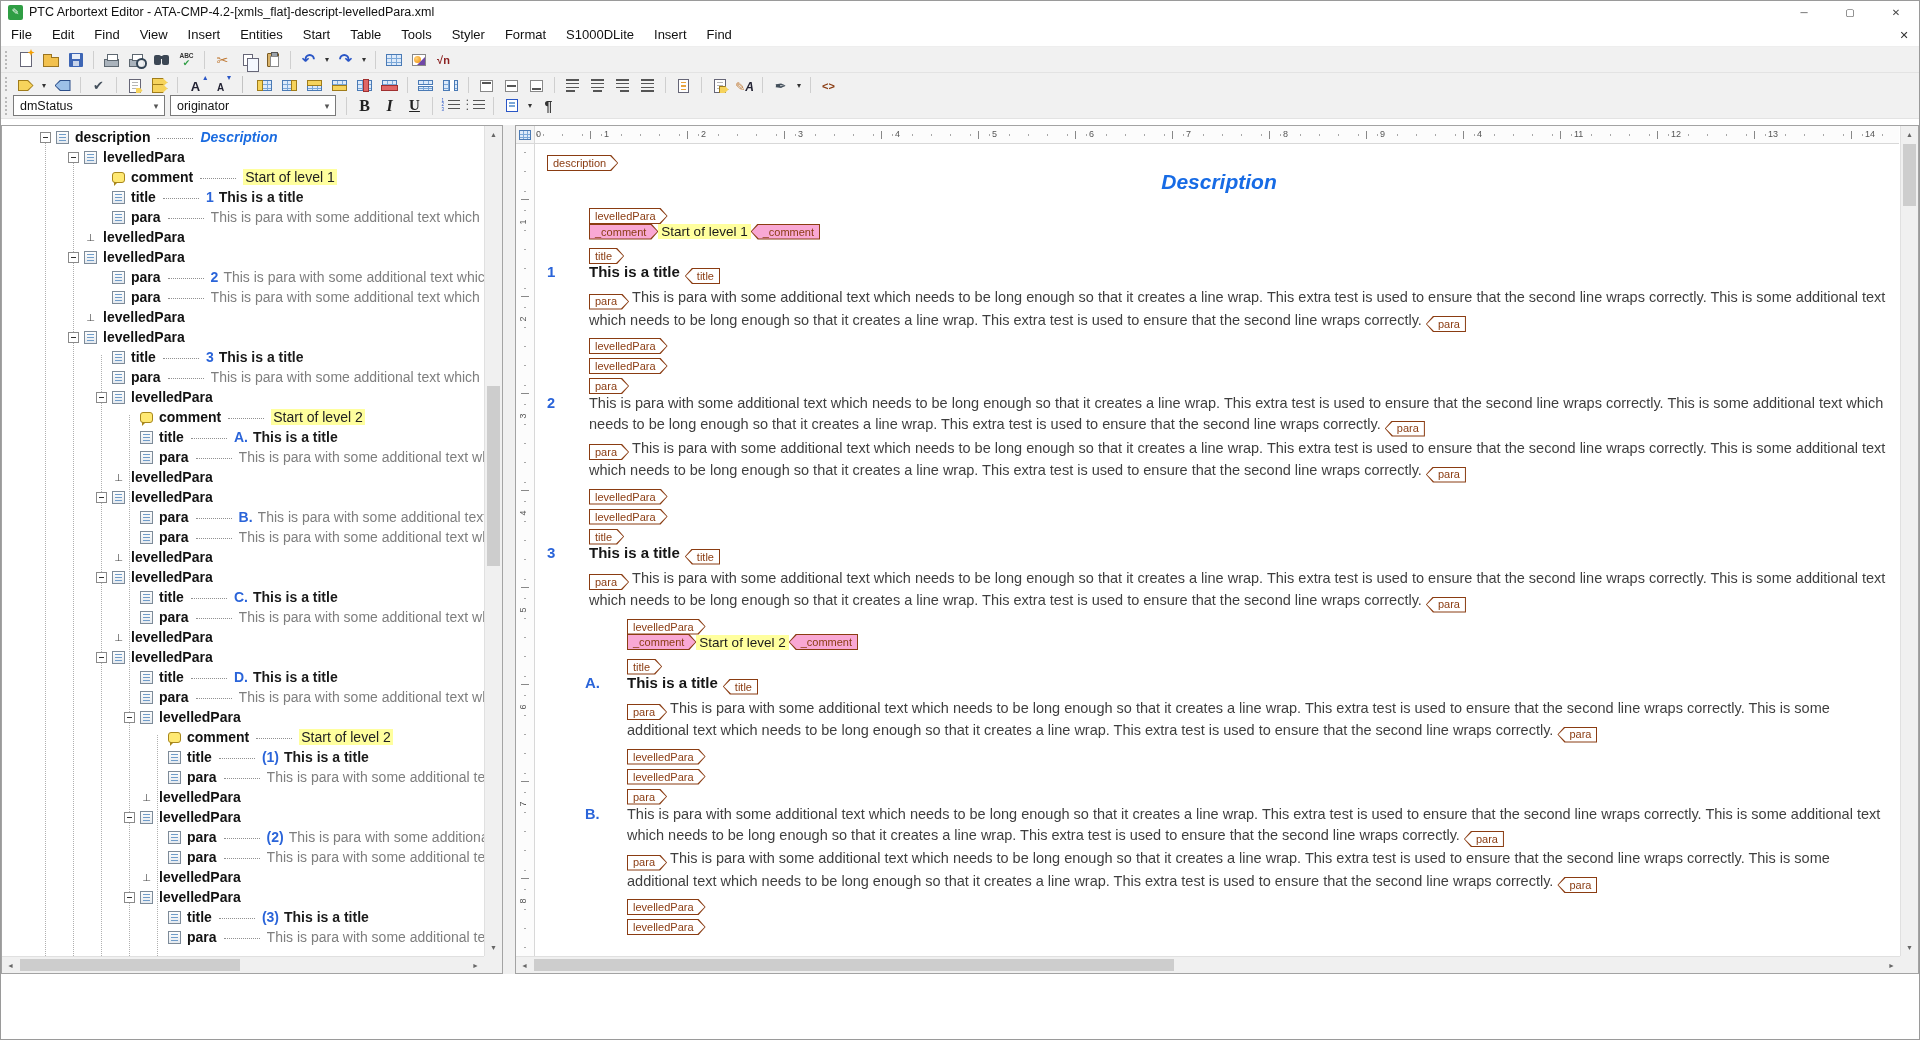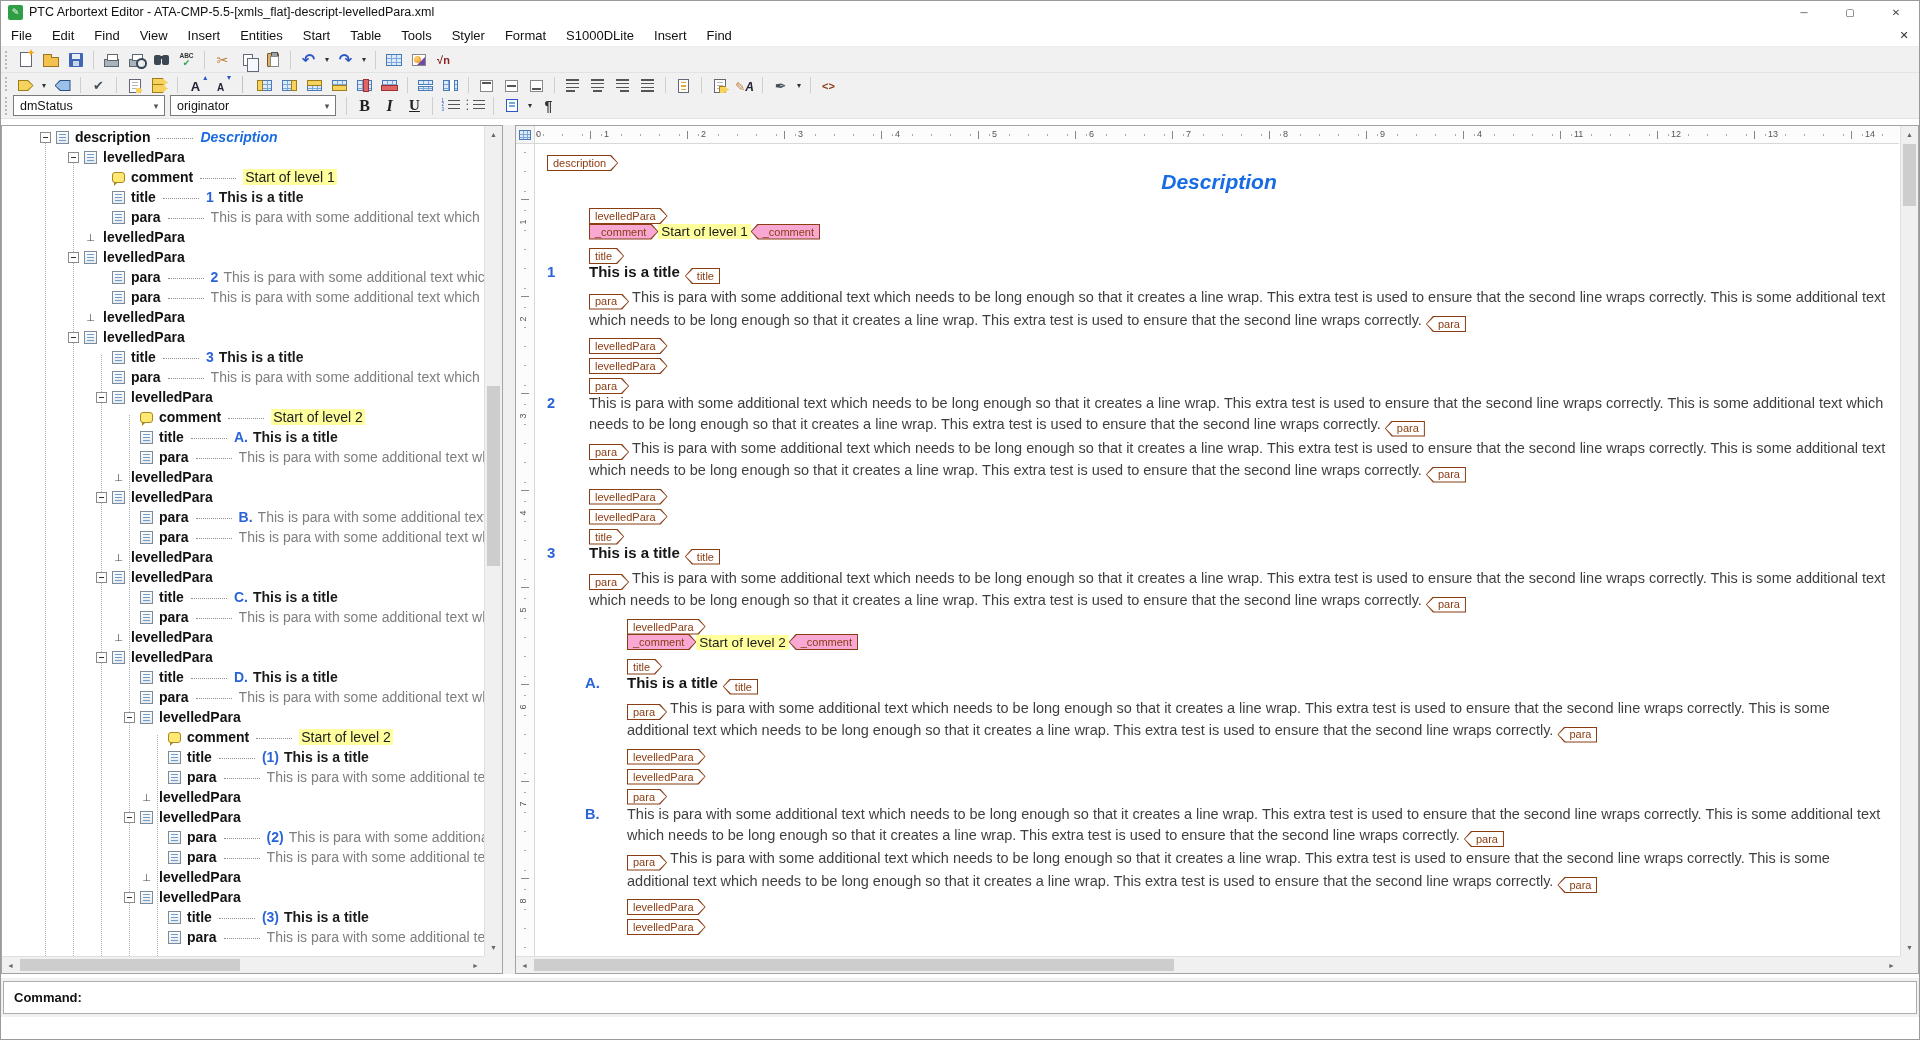--- a/index.html
+++ b/index.html
@@ -7,21 +7,21 @@
   .win{position:relative;width:1920px;height:1040px;background:#fff;border:1px solid #9a9a9a}
 
   
   .titlebar{position:absolute;left:0;top:0;right:0;height:22px;background:#fff;display:flex;align-items:center}
   .appicon{width:15px;height:15px;margin:0 6px 0 7px;background:#2f9e44;border-radius:2px;color:#fff;font-size:9px;display:flex;align-items:center;justify-content:center}
   .wtitle{font-size:12.5px;color:#111}
   .wbtns{position:absolute;right:0;top:0;display:flex;height:22px}
   .wbtn{width:46px;height:22px;display:flex;align-items:center;justify-content:center;font-size:10px;color:#444}
 
   
-  .menubar{position:absolute;left:0;top:22px;right:0;height:24px;background:#fff;display:flex;border-bottom:1px solid #eee}
+  .menubar{position:absolute;left:0;top:22px;right:0;height:24px;background:#fff;display:flex;align-items:center;border-bottom:1px solid #eee}
   .mitem{padding:0 10px;font-size:13px;color:#111;height:24px;display:flex;align-items:center}
   .menuclose{position:absolute;right:6px;top:3px;width:18px;height:18px;display:flex;align-items:center;justify-content:center;font-size:11px;color:#333}
 
   
   .tbrow{position:absolute;left:0;right:0;height:26px;background:#f1f1f1;display:flex;align-items:center;border-bottom:1px solid #e3e3e3;padding-left:2px}
   #tb1{top:46px}#tb2{top:72px}#tb3{top:92px}
   .tbtn{width:25px;height:22px;display:flex;align-items:center;justify-content:center;border-radius:2px;position:relative;flex:none}
   .tsep{width:1px;height:18px;background:#cfcfcf;margin:0 5px;flex:none}
   .tsep2{width:1px;height:20px;background:#c3c3c3;margin:0 9px;flex:none}
   .thandle{width:3px;height:18px;border-left:2px dotted #b9b9b9;margin:0 5px 0 2px;flex:none}
@@ -167,21 +167,21 @@
 </style>
 </head>
 <body>
 
 <div class="win">
 
   <div class="titlebar">
     <div class="appicon">
         <span>✎</span>
       </div>
-    <div class="wtitle">PTC Arbortext Editor - ATA-CMP-5.5-[xmls_flat]-descript-levelledPara.xml</div>
+    <div class="wtitle">PTC Arbortext Editor - ATA-CMP-4.2-[xmls_flat]-descript-levelledPara.xml</div>
     <div class="wbtns">
       <div class="wbtn">
           <span>─</span>
         </div>
       <div class="wbtn">
           <span>▢</span>
         </div>
       <div class="wbtn">
           <span>✕</span>
         </div>
@@ -846,20 +846,15 @@
       <div class="hscroll">
         <div class="sarrow" style="left:0">◄</div>
         <div class="thumbh" style="left:18px;width:640px"></div>
         <div class="sarrow" style="right:0">►</div>
       </div>
       <div class="scorner"></div>
     </div>
 
   </div>
 
-  <div class="cmdbar">
-    <div class="cmdbox">
-      <span class="cmdlabel">Command:</span>
-    </div>
-  </div>
 
 
 </div>
 
 </body></html>

